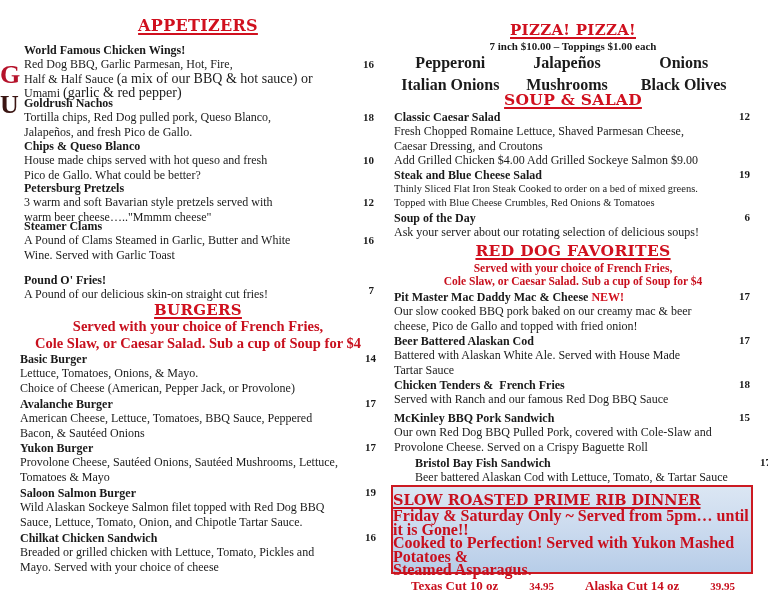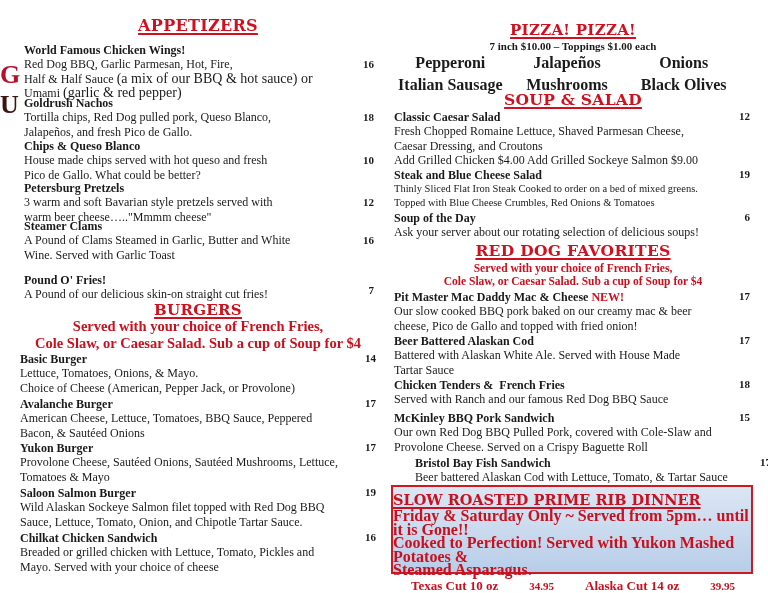--- a/index.html
+++ b/index.html
@@ -152,21 +152,21 @@
     </div>
   </div>
 
   <div class="col col-right">
     <div class="section-title" style="position:absolute; left:0; width:362px; top:20px; font-size:15px;">PIZZA! PIZZA!</div>
     <div style="position:absolute; left:0; width:362px; top:40px; text-align:center; font-weight:bold; font-size:11px;">7 inch $10.00 – Toppings $1.00 each</div>
     <div class="toppings" style="position:absolute; left:0; width:350px; top:54px;">
       <span>Pepperoni</span>
       <span>Jalapeños</span>
       <span>Onions</span>
-      <span>Italian Sausage</span>
+      <span>Italian Onions</span>
       <span>Mushrooms</span>
       <span>Black Olives</span>
     </div>
 
     <div class="section-title" style="position:absolute; left:0; width:362px; top:90px; font-size:15.5px;">SOUP &amp; SALAD</div>
 
     <div class="item" style="position:absolute; top:110px; left:2px; width:356px;">
       <div class="name">Classic Caesar Salad</div>
       <div class="desc" style="width:310px;">Fresh Chopped Romaine Lettuce, Shaved Parmesan Cheese, Caesar Dressing, and Croutons</div>
       <div class="desc">Add Grilled Chicken $4.00   Add Grilled Sockeye Salmon $9.00</div>

